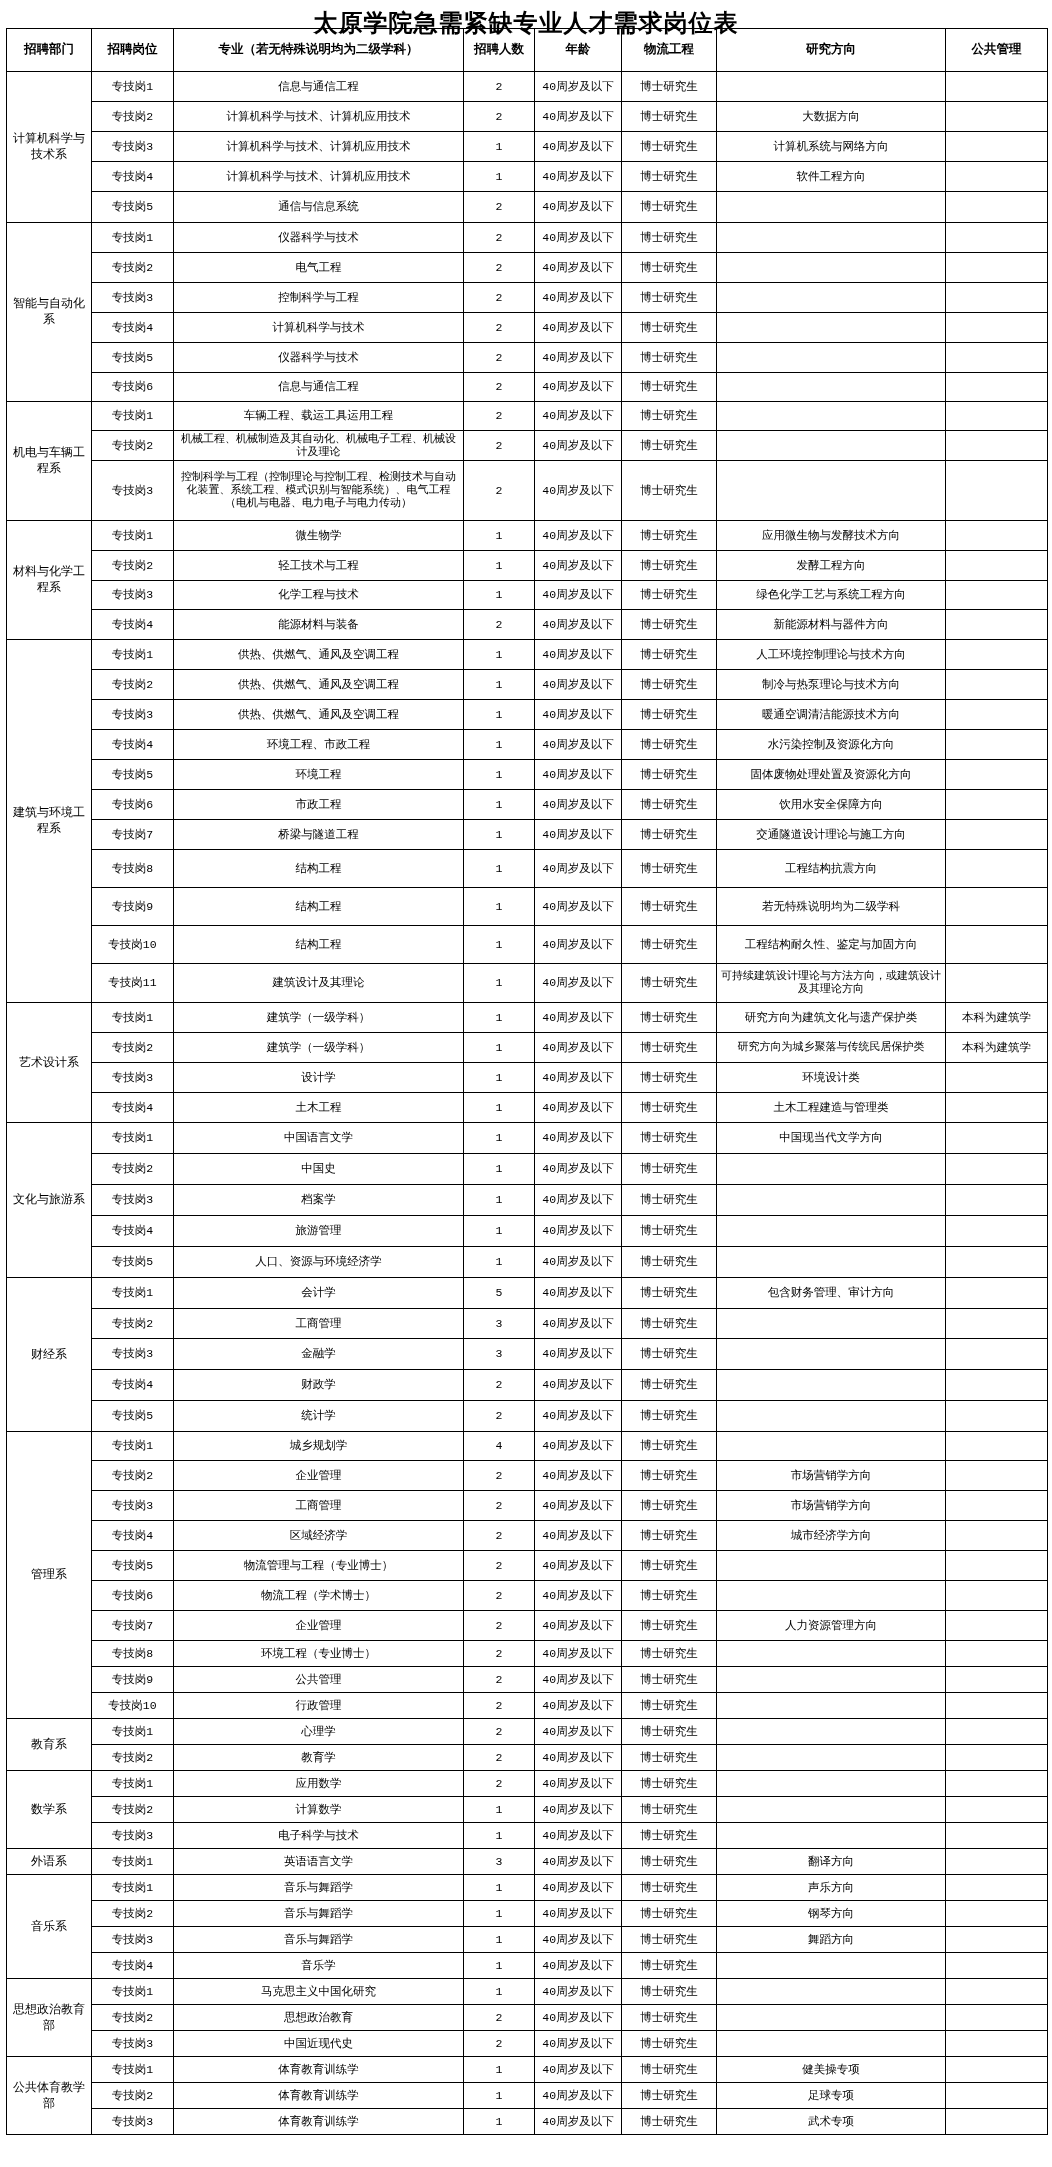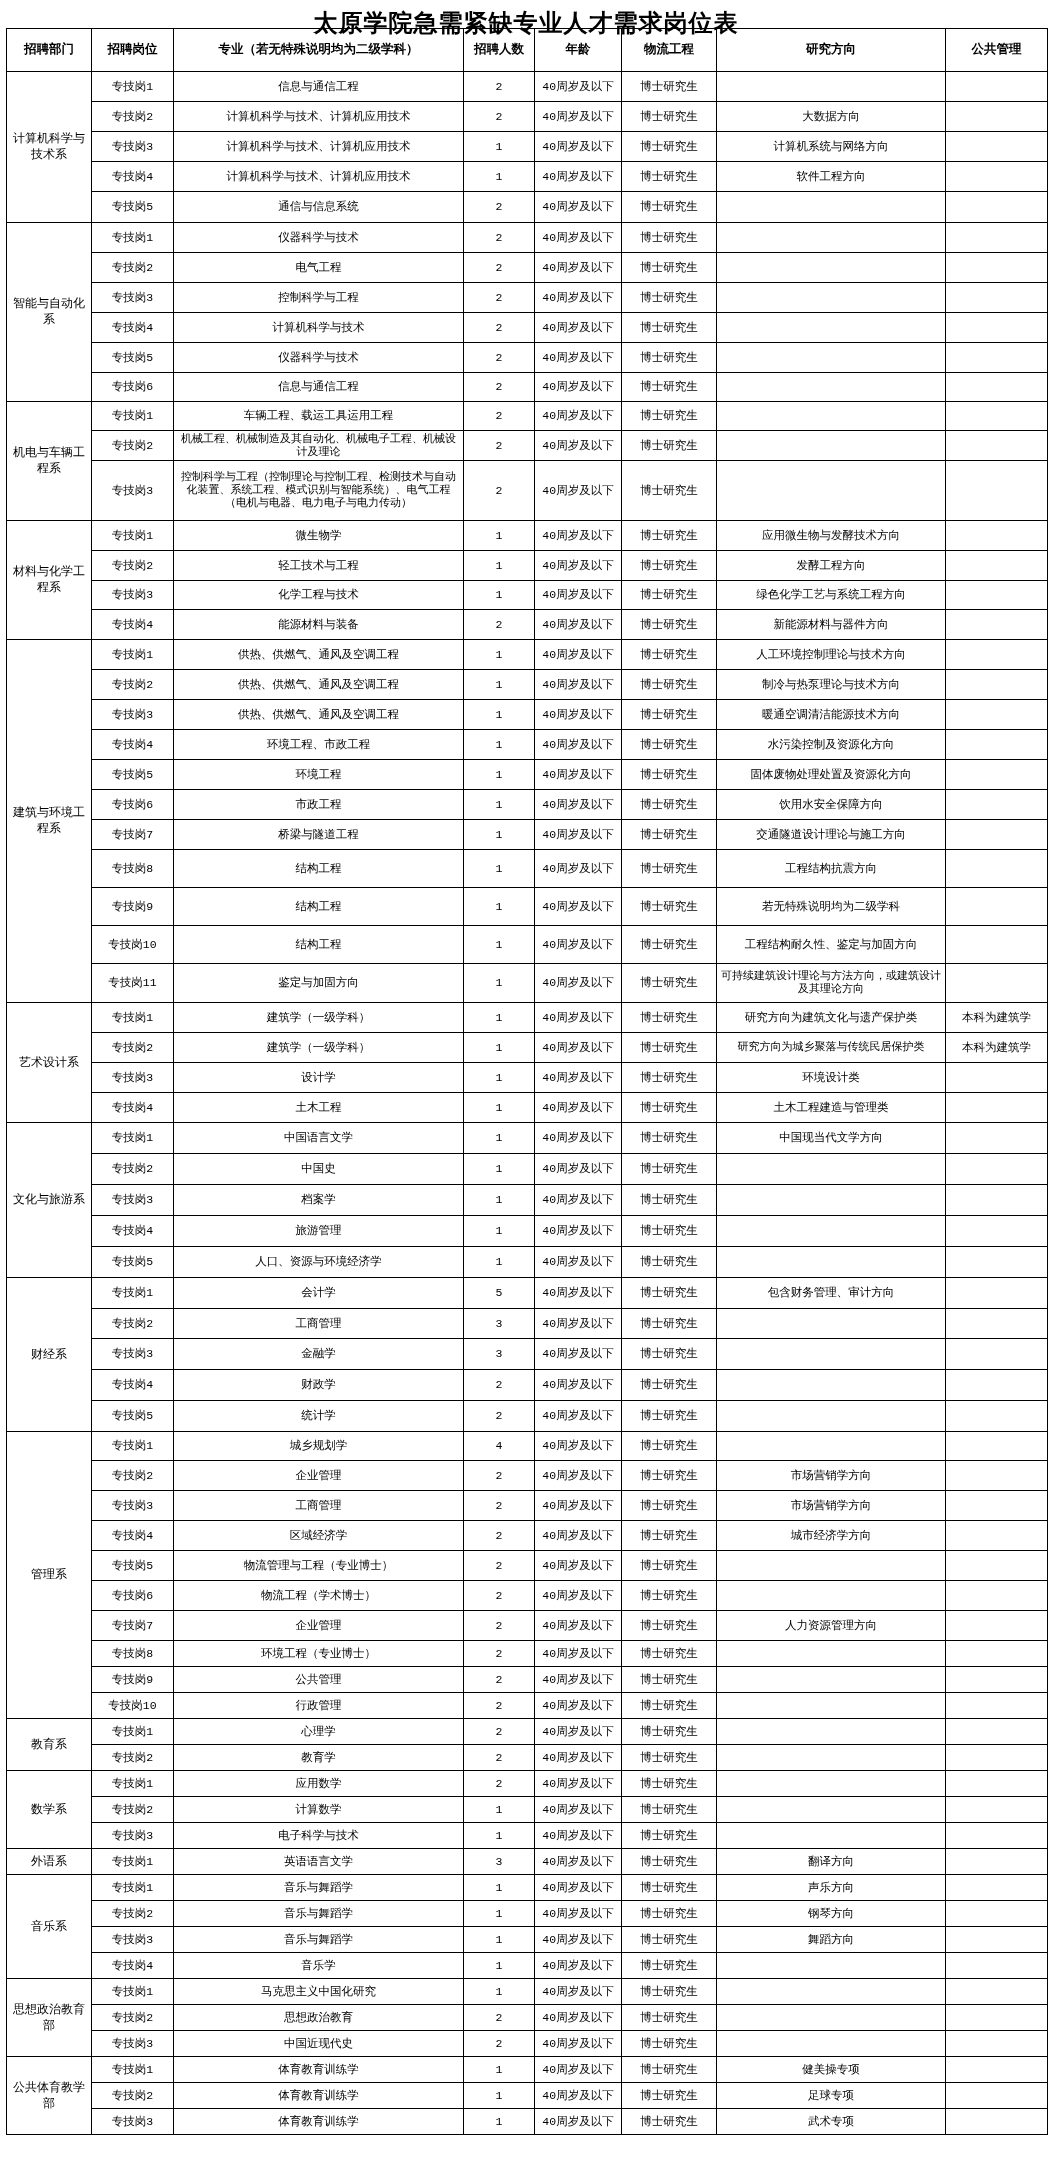--- a/index.html
+++ b/index.html
@@ -330,21 +330,21 @@
         <td>专技岗10</td>
         <td>结构工程</td>
         <td>1</td>
         <td>40周岁及以下</td>
         <td>博士研究生</td>
         <td>工程结构耐久性、鉴定与加固方向</td>
         <td></td>
       </tr>
       <tr style="height: 39px;">
         <td>专技岗11</td>
-        <td>鉴定与加固方向</td>
+        <td>建筑设计及其理论</td>
         <td>1</td>
         <td>40周岁及以下</td>
         <td>博士研究生</td>
         <td class="research-long">可持续建筑设计理论与方法方向，或建筑设计及其理论方向</td>
         <td></td>
       </tr>
       <tr style="height: 30px;">
         <td class="dept" rowspan="4">艺术设计系</td>
         <td>专技岗1</td>
         <td>建筑学（一级学科）</td>

